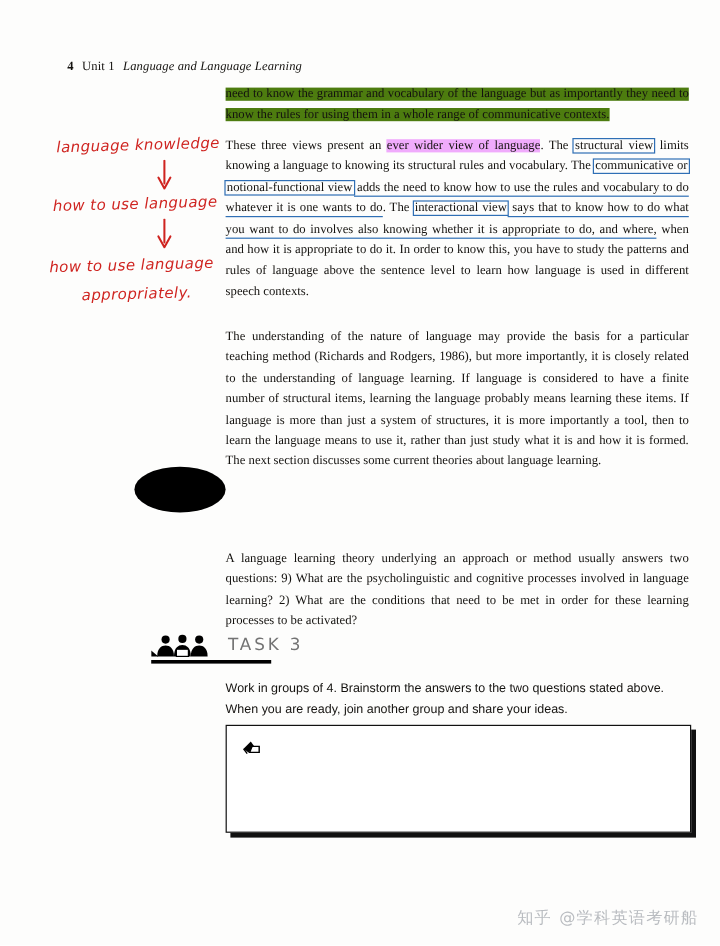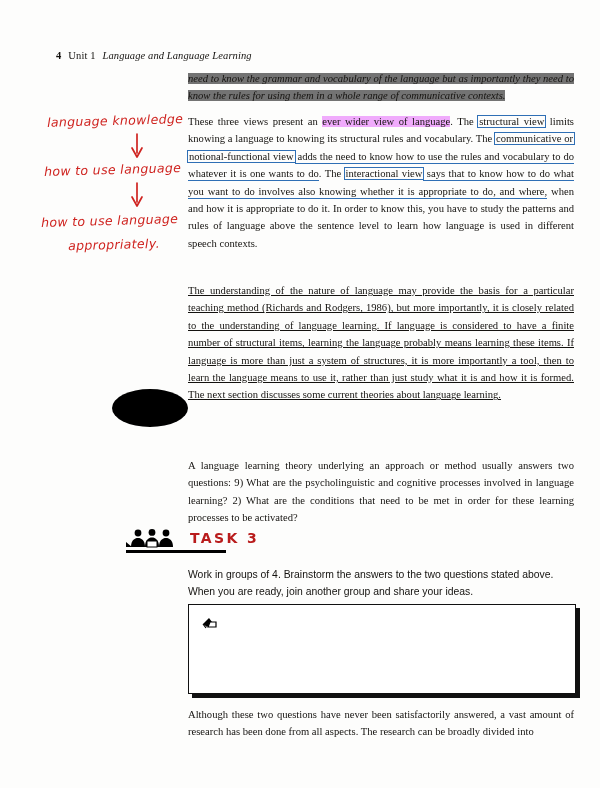--- a/index.html
+++ b/index.html
@@ -40,23 +40,22 @@
     width: 386px;
     font-size: 10.6px;
     line-height: 17.4px;
     text-align: justify;
     text-justify: inter-word;
   }
   .col p { margin: 0; }
 
   
   .hl-blue {
-    background: #737373;
-    box-decoration-break: clone;
-    font-style: italic;
+    background: #4d7c0f;
+    box-decoration-break: clone;
     -webkit-box-decoration-break: clone;
   }
   .hl-pink {
     background: #f0abfc;
     box-decoration-break: clone;
     -webkit-box-decoration-break: clone;
   }
   .box-blue {
     border: 1.1px solid #2f6fb5;
     padding: 0 1px;
@@ -128,24 +127,24 @@
   #task-icon {
     position: absolute;
     left: 0;
     top: 0;
   }
   #task-label {
     position: absolute;
     left: 64px;
     top: 2px;
     font-family: "DejaVu Sans", "Liberation Sans", sans-serif;
-    font-weight: bold;
+    font-weight: normal;
     font-size: 14px;
     letter-spacing: 2.4px;
-    color: #b91c1c;
+    color: #737373;
   }
   #task-rule {
     position: absolute;
     left: 0;
     top: 22px;
     width: 100px;
     height: 3px;
     background: #000;
   }
 
@@ -216,21 +215,21 @@
   <div class="col" style="top:70px;">
     <p><span class="hl-blue">need to know the grammar and vocabulary of the language but as importantly they need to know the rules for using them in a whole range of communicative contexts.</span></p>
   </div>
 
   <div class="col" style="top:113px;">
     <p>
       <span>These three views present an </span><span class="hl-pink">ever wider view of language</span><span>. The </span><span class="box-blue">structural view</span><span> limits knowing a language to knowing its structural rules and vocabulary. The </span><span class="box-blue">communicative or notional-functional view</span><span class="ul-blue"> adds the need to know how to use the rules and vocabulary to do whatever it is one wants to do</span><span>. The </span><span class="box-blue">interactional view</span><span class="ul-blue"> says that to know how to do what you want to do involves also knowing whether it is appropriate to do, and where,</span><span> when and how it is appropriate to do it. In order to know this, you have to study the patterns and rules of language above the sentence level to learn how language is used in different speech contexts.</span>
     </p>
   </div>
 
-  <div class="col" style="top:282px;text-decoration:underline;">
+  <div class="col" style="top:272px;">
     <p>The understanding of the nature of language may provide the basis for a particular teaching method (Richards and Rodgers, 1986), but more importantly, it is closely related to the understanding of language learning. If language is considered to have a finite number of structural items, learning the language probably means learning these items. If language is more than just a system of structures, it is more importantly a tool, then to learn the language means to use it, rather than just study what it is and how it is formed. The next section discusses some current theories about language learning.</p>
   </div>
 
   <div class="hand" style="left:47px; top:113px;">language knowledge</div>
   <svg class="hand-arrow" style="left:128px; top:133px;" viewBox="0 0 18 26">
     <path d="M9 1 L9 20" stroke="#cf2420" stroke-width="1.7" fill="none" stroke-linecap="round"></path>
     <path d="M4 15 L9 24 L14 15" stroke="#cf2420" stroke-width="1.7" fill="none" stroke-linecap="round" stroke-linejoin="round"></path>
   </svg>
 
   <div class="hand" style="left:44px; top:162px;">how to use language</div>
@@ -273,18 +272,19 @@
     <div id="answer-box-shadow"></div>
     <div id="answer-box">
       <svg id="write-icon" width="16" height="13" viewBox="0 0 16 13">
         <path d="M1 7 L7 1 L10 5 L5 10 Z" fill="#000"></path>
         <path d="M8 5 L14 5 L14 10 L6 10 Z" fill="#fff" stroke="#000" stroke-width="1.2"></path>
         <path d="M1 7 L4 11" stroke="#000" stroke-width="1.2"></path>
       </svg>
     </div>
   </div>
 
-  <div class="col" style="top:706px;">
-    <p>Although these two questions have never been satisfactorily answered, a vast amount of research has been done from all aspects. The research can be broadly divided into</p>
-  </div>
-
+
+  <div id="watermark">
+    <span>知乎</span>
+    <span>@学科英语考研船</span>
+  </div>
 
 </div>
 
 </body></html>

